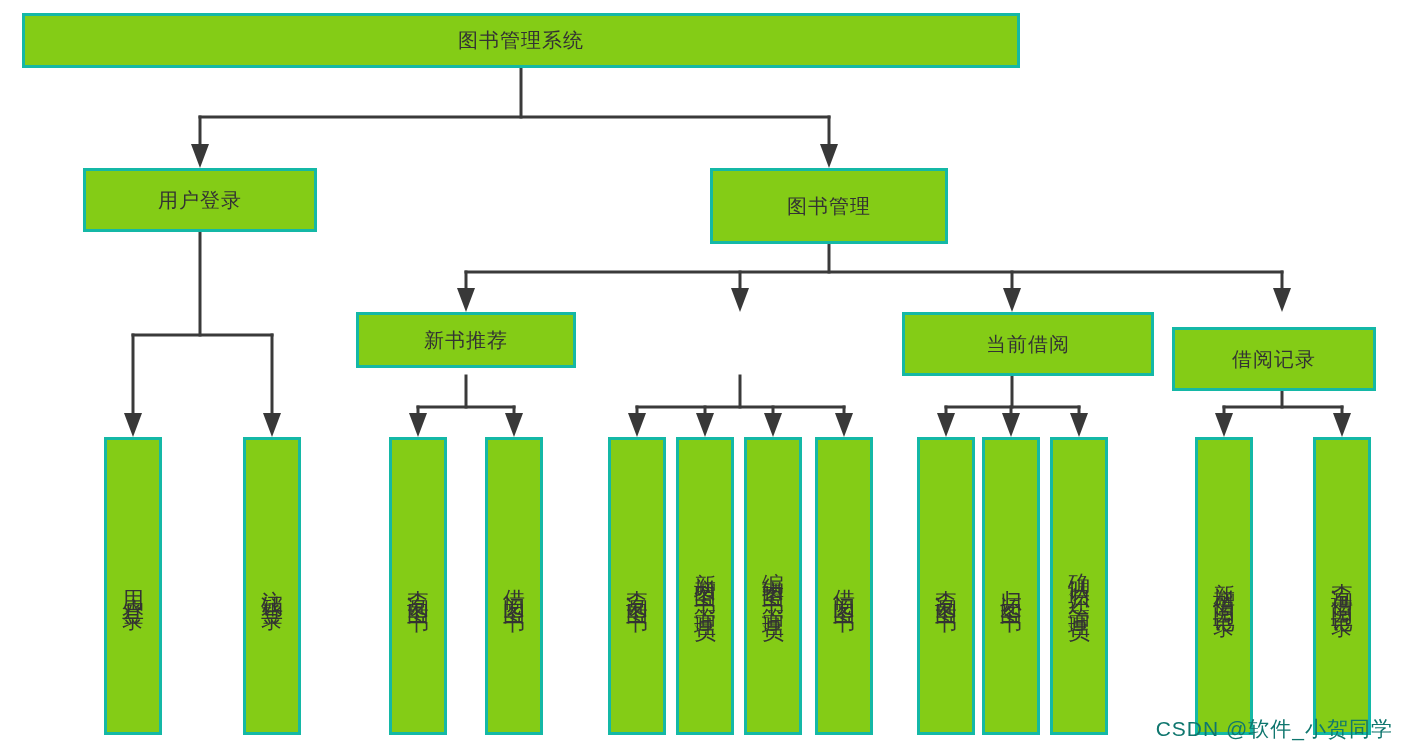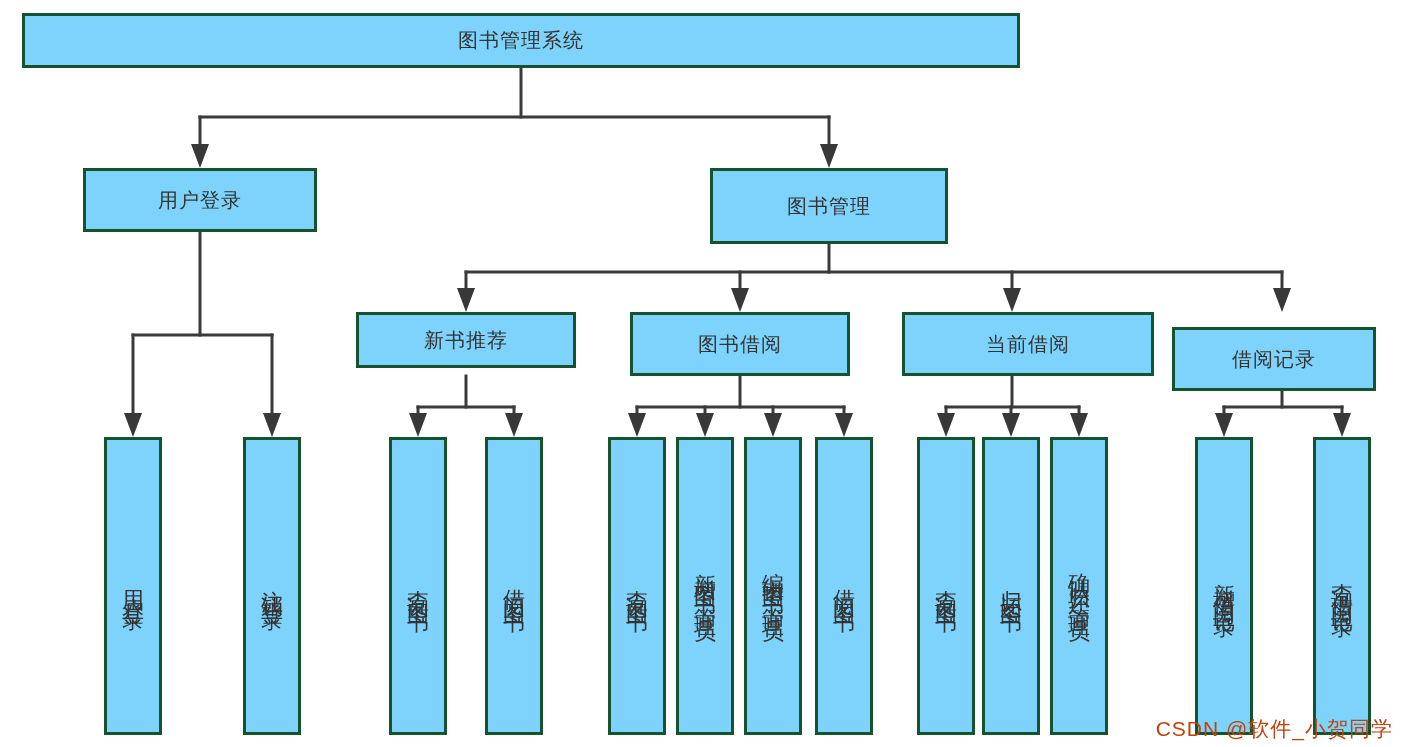--- a/index.html
+++ b/index.html
@@ -19,22 +19,22 @@
   .wire {
     stroke: #3a3a3a;
     stroke-width: 3;
     fill: none;
     stroke-linecap: square;
   }
   .arrowhead { fill: #383838; stroke: none; }
   .box {
     position: absolute;
     box-sizing: border-box;
-    background: #7dd3fc;
-    border: 3px solid #14532d;
+    background: #84cc16;
+    border: 3px solid #14b8a6;
     display: flex;
     align-items: center;
     justify-content: center;
     color: #333333;
   }
   .hbox { font-size: 20px; letter-spacing: 1px; }
   .leaf {
     top: 437px;
     width: 58px;
     height: 298px;
@@ -43,21 +43,21 @@
     font-size: 22px;
     letter-spacing: 7px;
     line-height: 1;
   }
   .watermark {
     position: absolute;
     top: 715px;
     right: 12px;
     font-size: 21px;
     letter-spacing: 1px;
-    color: #c2410c;
+    color: #0f766e;
     z-index: 5;
     white-space: nowrap;
   }
 </style>
 </head>
 <body>
 
 <div class="canvas">
 
   <svg class="wires" viewBox="0 0 1405 747" aria-hidden="true">
@@ -137,23 +137,20 @@
   <div class="box hbox" style="left:83px; top:168px; width:234px; height:64px;">
     <span>用户登录</span>
   </div>
   <div class="box hbox" style="left:710px; top:168px; width:238px; height:76px;">
     <span>图书管理</span>
   </div>
 
   <div class="box hbox" style="left:356px; top:312px; width:220px; height:56px;">
     <span>新书推荐</span>
   </div>
-  <div class="box hbox" style="left:630px; top:312px; width:220px; height:64px;">
-    <span>图书借阅</span>
-  </div>
   <div class="box hbox" style="left:902px; top:312px; width:252px; height:64px;">
     <span>当前借阅</span>
   </div>
   <div class="box hbox" style="left:1172px; top:327px; width:204px; height:64px;">
     <span>借阅记录</span>
   </div>
 
   <div class="box leaf" style="left:104px;">
     <span>用户登录</span>
   </div>

